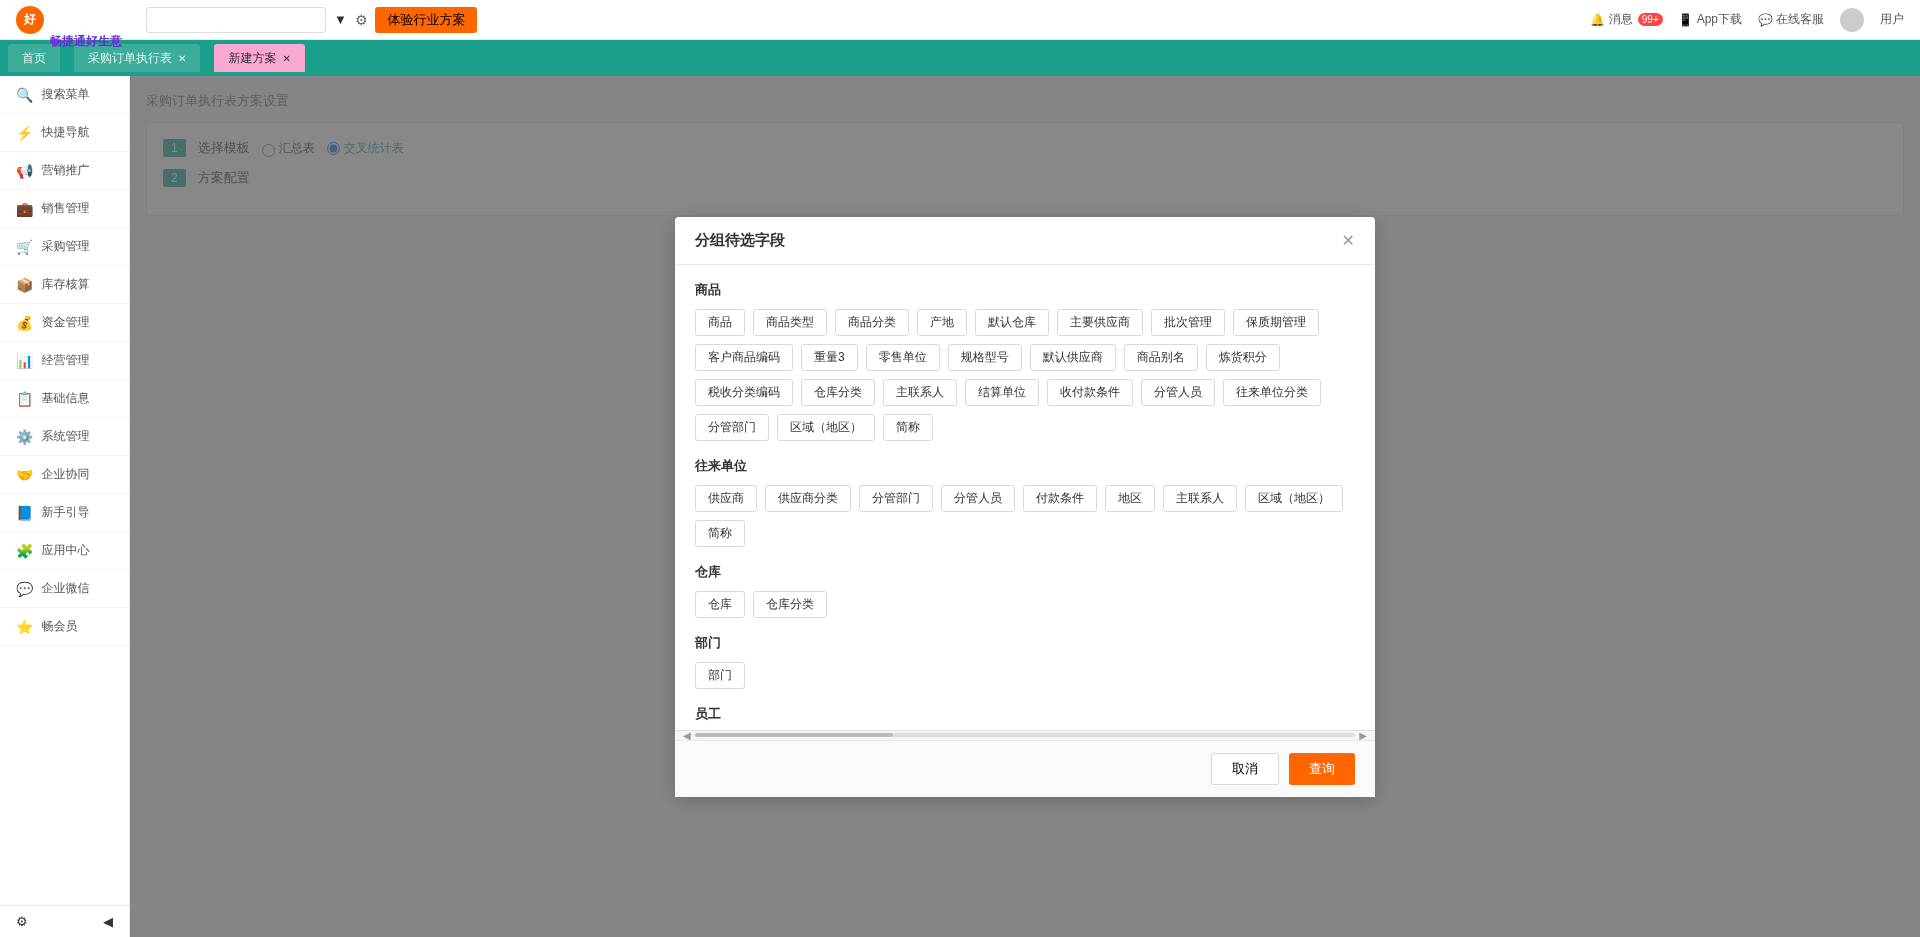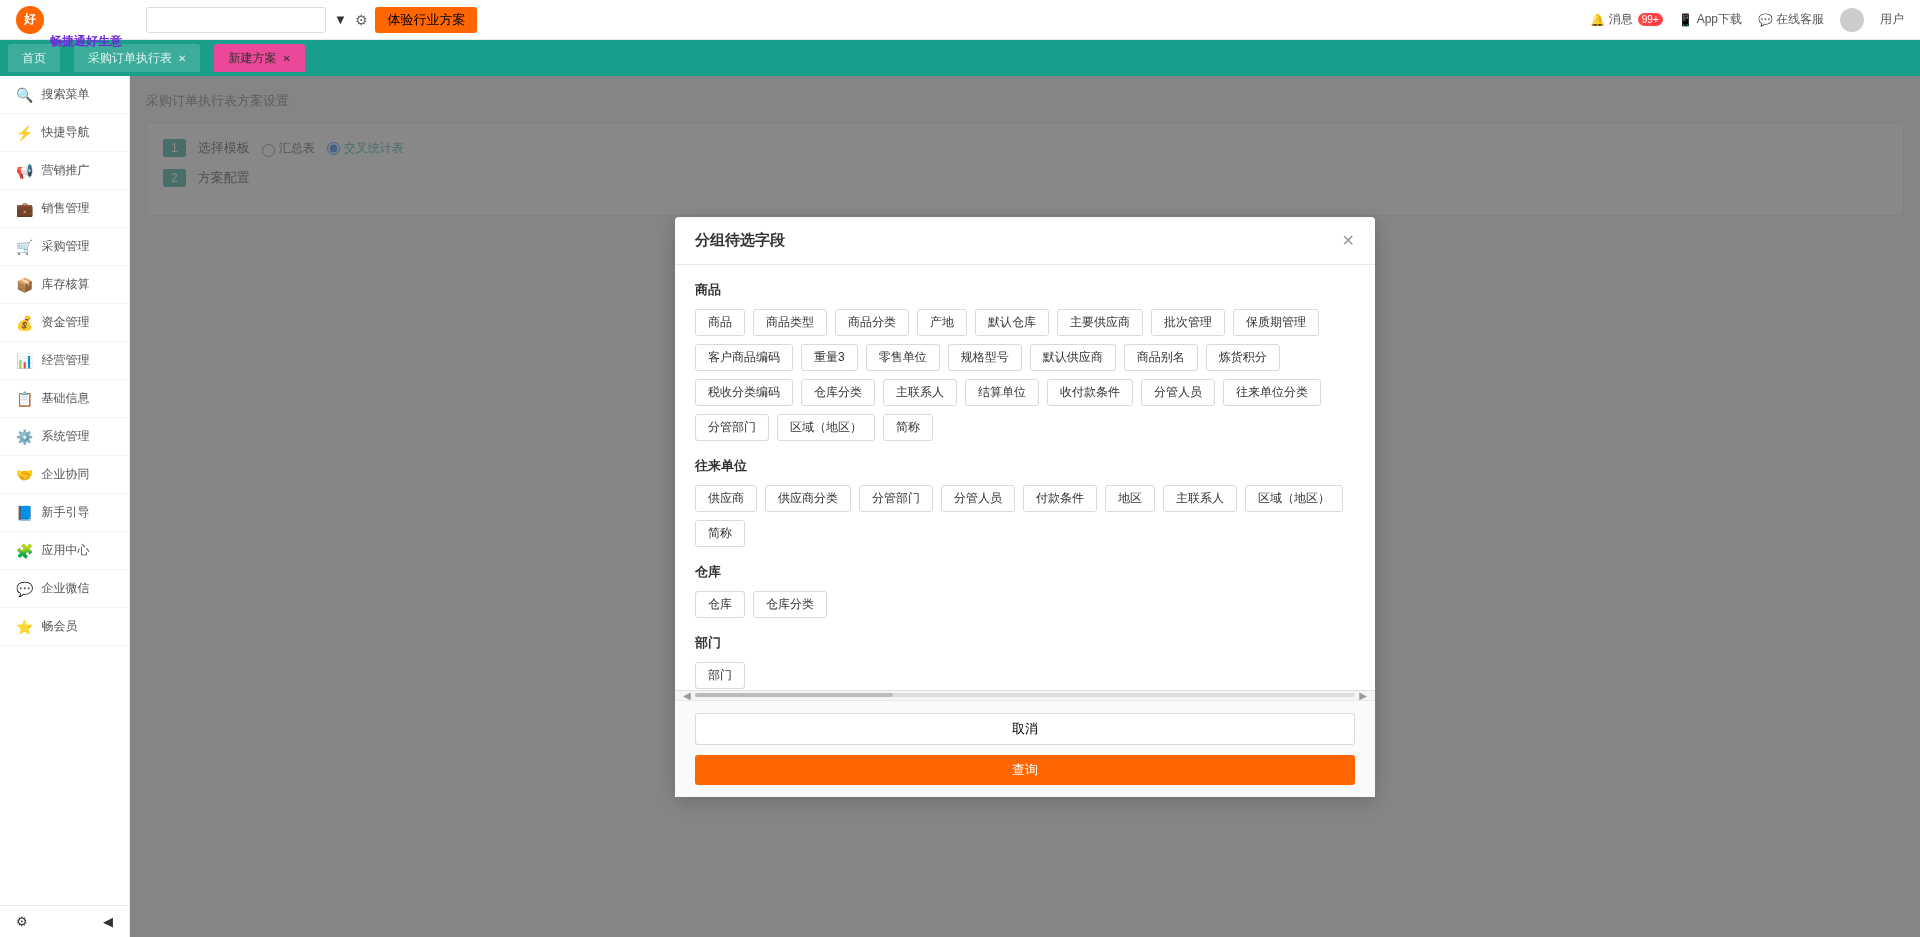--- a/index.html
+++ b/index.html
@@ -69,21 +69,21 @@
     }
     .tab {
       height: 28px;
       padding: 0 14px;
       border-radius: 3px 3px 0 0;
       display: flex; align-items: center; gap: 6px;
       font-size: 12px; cursor: pointer; color: rgba(255,255,255,0.85);
       background: rgba(255,255,255,0.15);
       margin-right: 14px;
     }
-    .tab.active { background: #ec4899; color: #333; }
+    .tab.active { background: #f9a8d4; color: #333; }
     .tab-close { font-size: 10px; cursor: pointer; }
 
     
     .sidebar {
       width: 130px;
       background: #fff;
       position: fixed;
       top: 76px; left: 0; bottom: 0;
       border-right: 1px solid #e8e8e8;
       overflow-y: auto;
@@ -146,21 +146,20 @@
     .modal-body {
       flex: 1;
       overflow-y: auto;
       padding: 16px 20px;
     }
     .modal-footer {
       display: flex; justify-content: flex-end; gap: 10px;
       padding: 12px 20px;
       border-top: 1px solid #e8e8e8;
       background: #fafafa;
-      flex-direction: column;
     }
 
     
     .field-section { margin-bottom: 16px; }
     .field-section-title {
       font-size: 13px; font-weight: bold; color: #333;
       margin-bottom: 10px;
     }
     .field-tags {
       display: flex; flex-wrap: wrap; gap: 8px;

